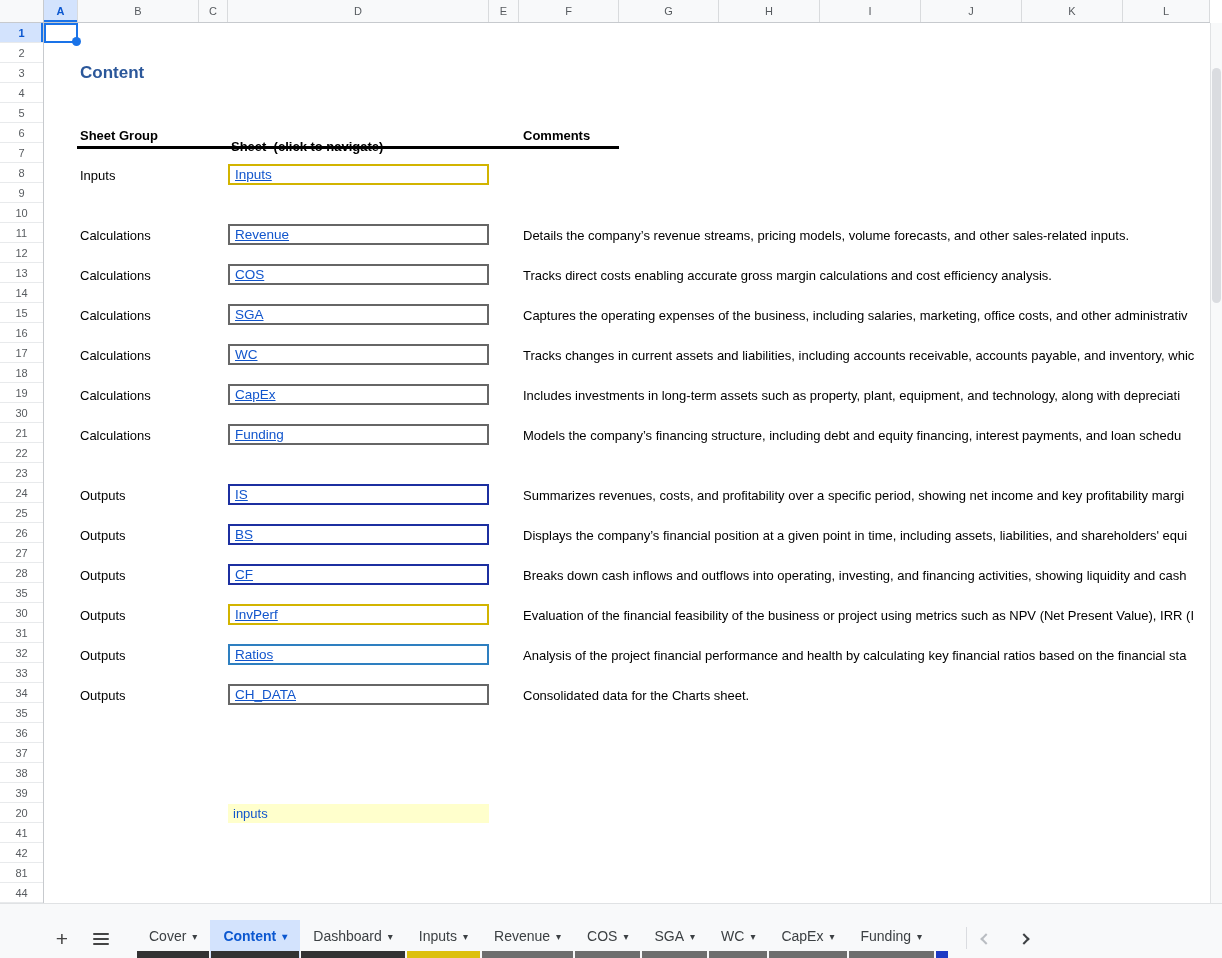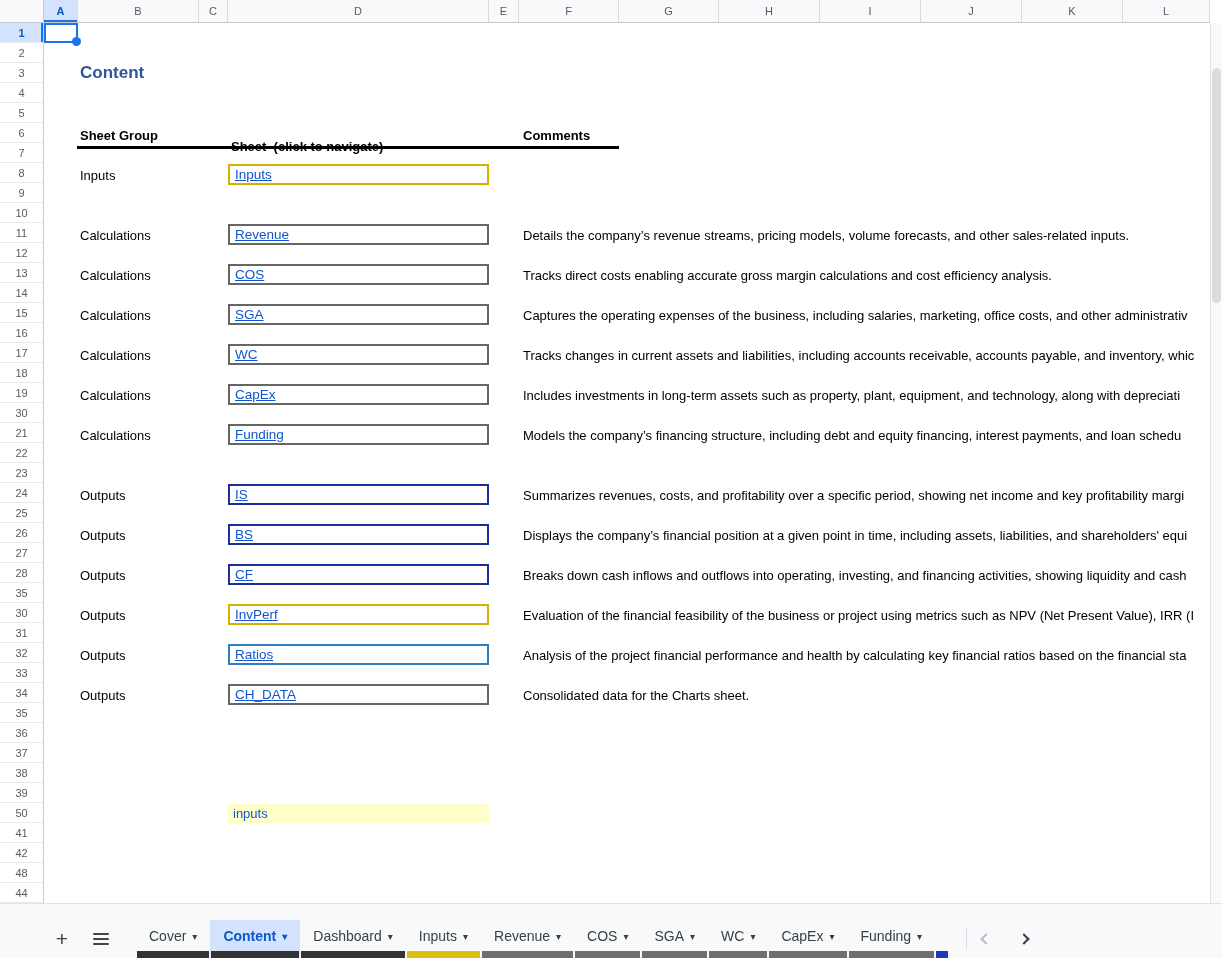--- a/index.html
+++ b/index.html
@@ -128,24 +128,24 @@
       <div class="rowcell">30</div>
       <div class="rowcell">31</div>
       <div class="rowcell">32</div>
       <div class="rowcell">33</div>
       <div class="rowcell">34</div>
       <div class="rowcell">35</div>
       <div class="rowcell">36</div>
       <div class="rowcell">37</div>
       <div class="rowcell">38</div>
       <div class="rowcell">39</div>
-      <div class="rowcell">50</div>
+      <div class="rowcell">20</div>
       <div class="rowcell">41</div>
       <div class="rowcell">42</div>
-      <div class="rowcell">48</div>
+      <div class="rowcell">81</div>
       <div class="rowcell">44</div>
     </div>
 
   <div class="grid">
     <div class="sel-cell">
       <div class="fill-handle"></div>
     </div>
 
     <div class="sheet-title">Content</div>
 

